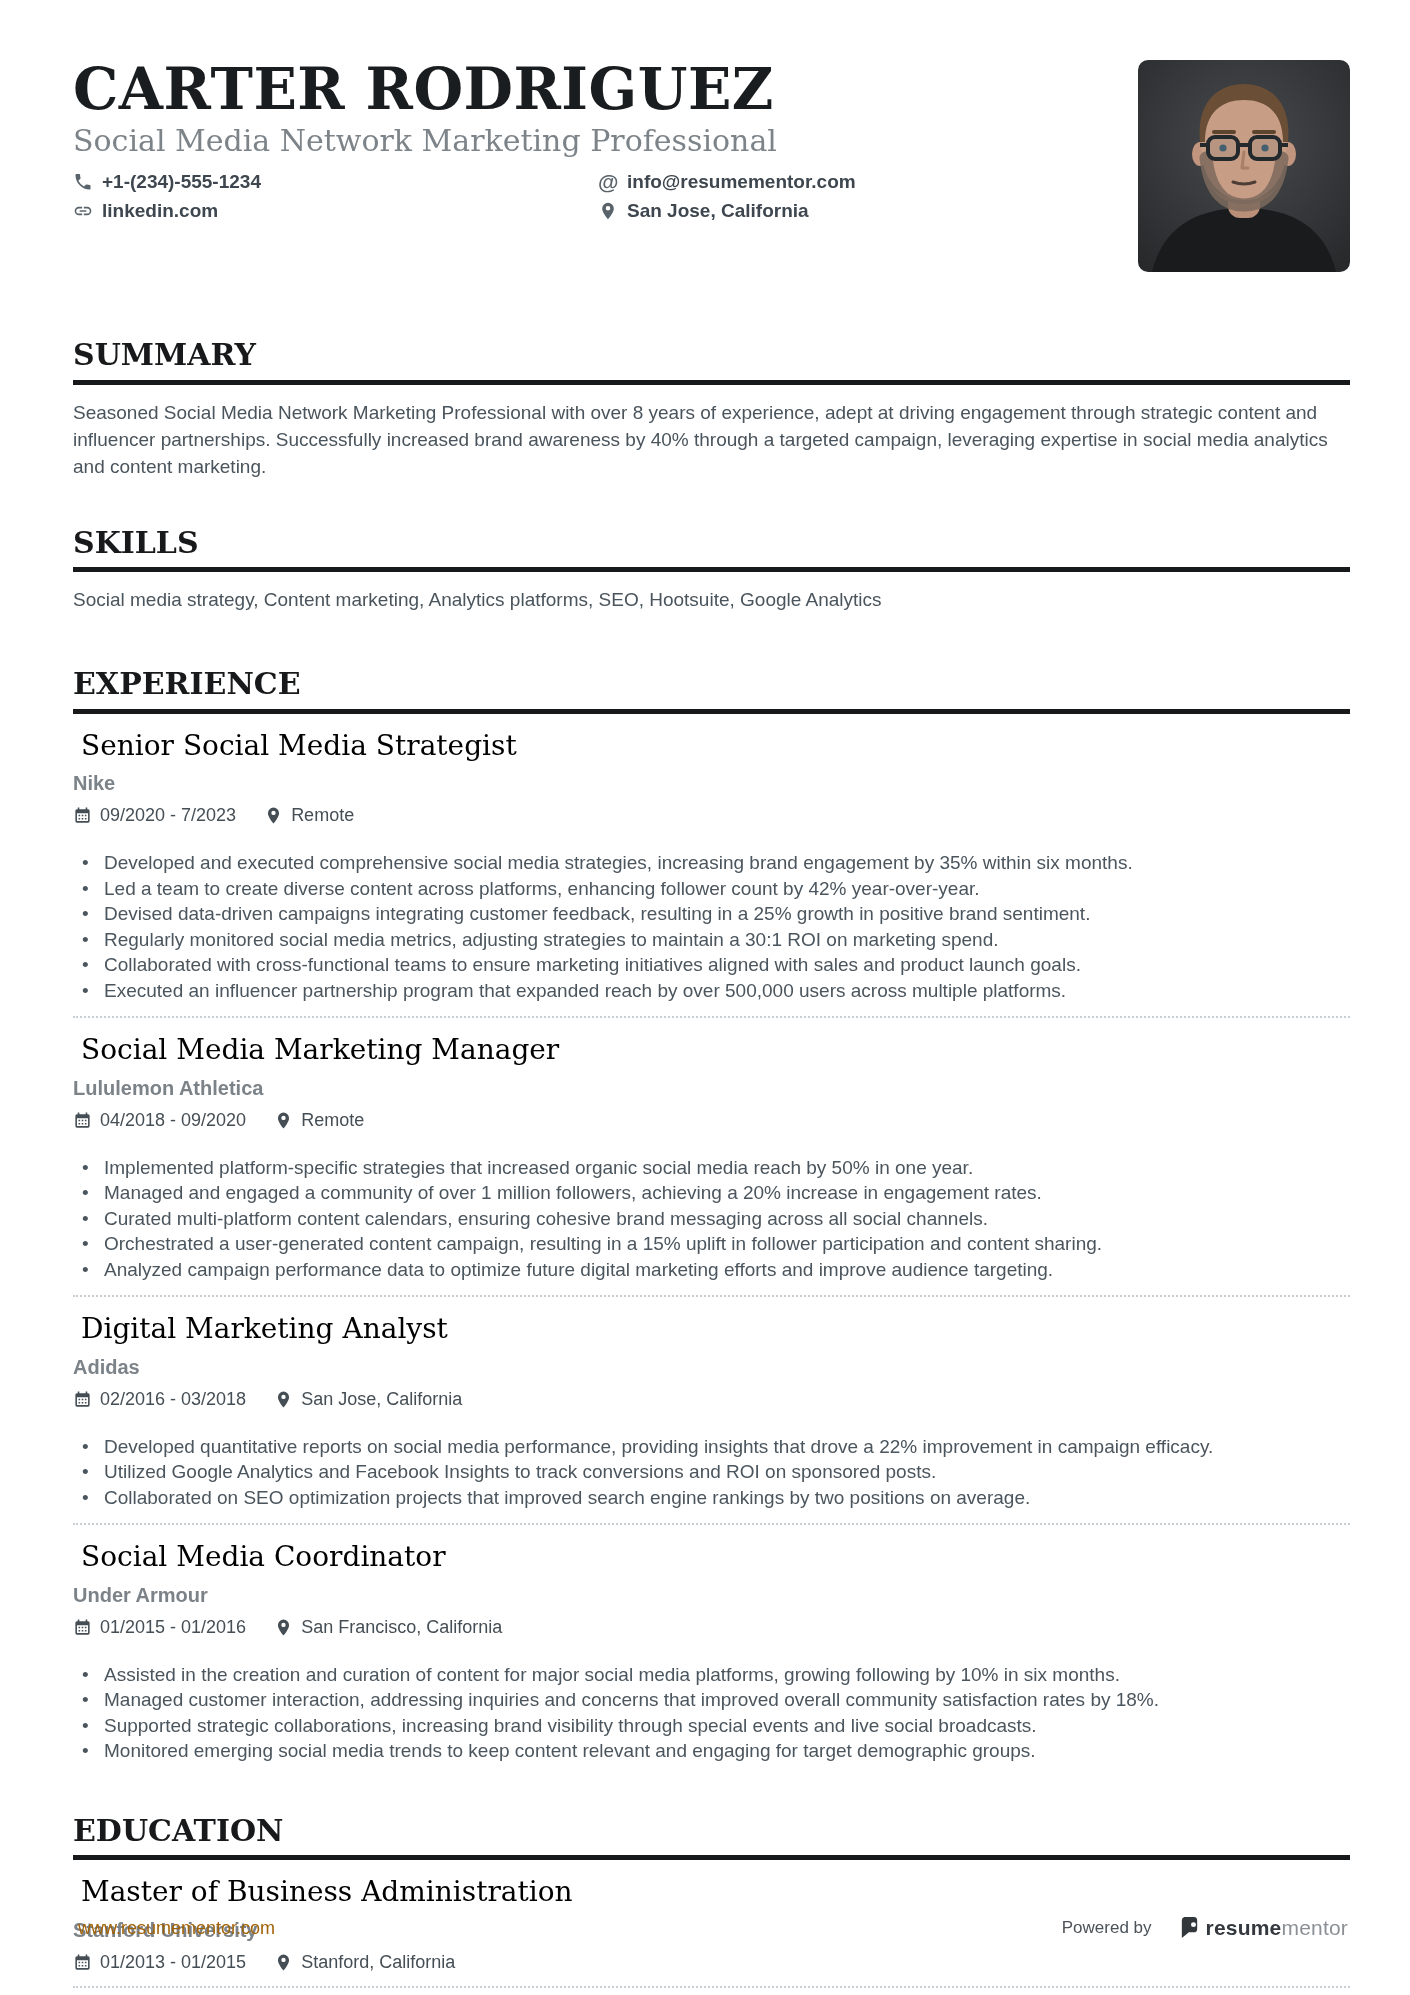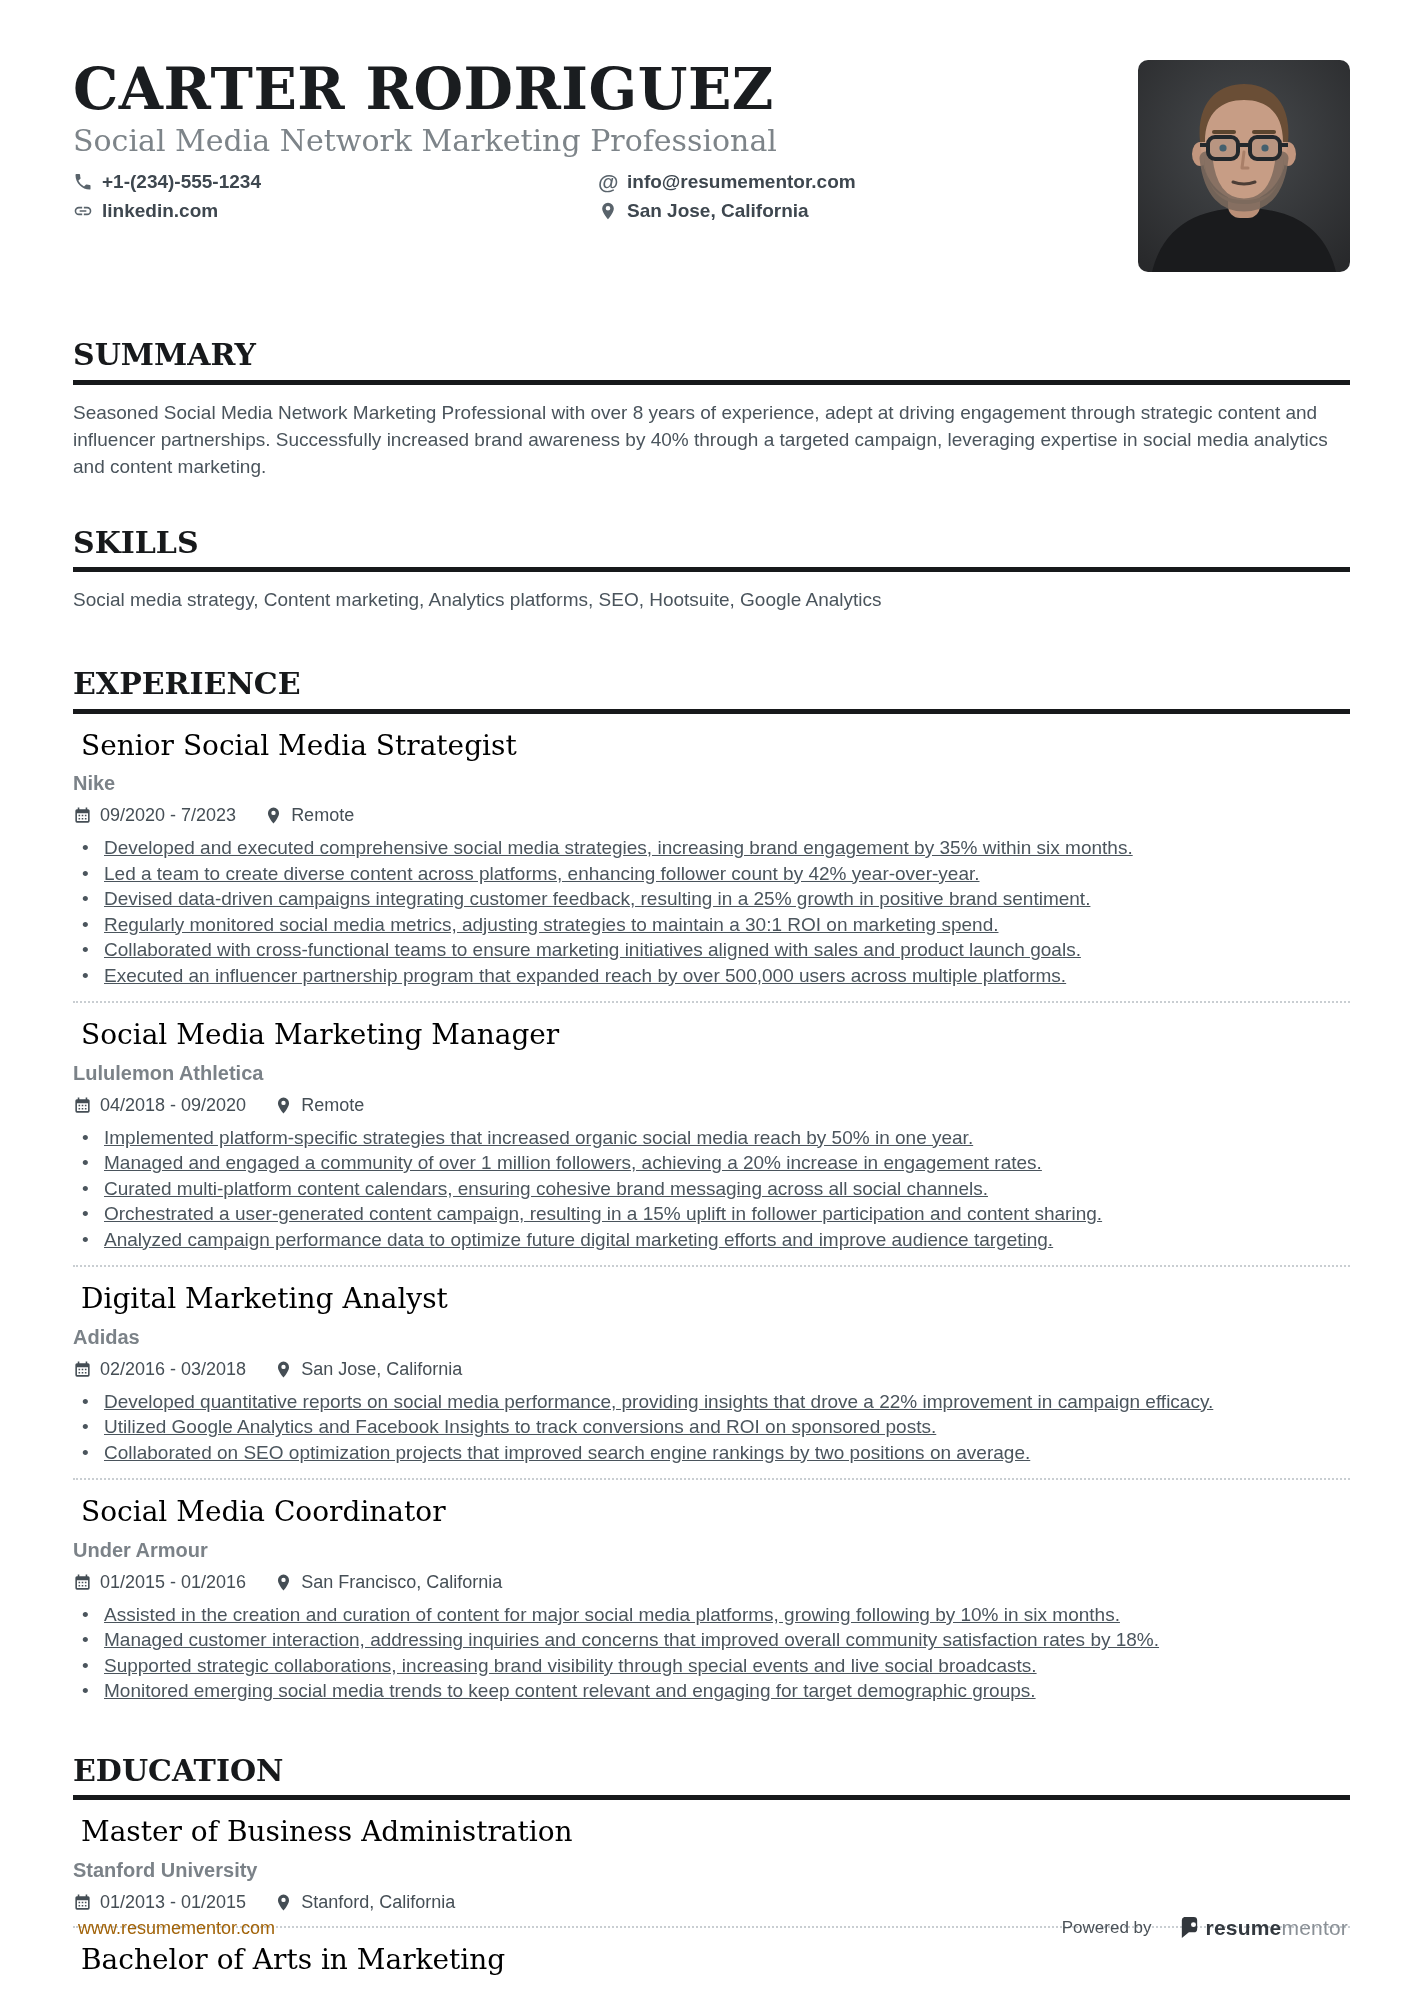--- a/index.html
+++ b/index.html
@@ -40,21 +40,21 @@
   .para{margin:14px 0 0;font-size:19px;line-height:27px;color:#4a545c;}
 
   
   .entry h3{margin:15px 8px 0;font-family:"DejaVu Serif", serif;font-weight:400;
             font-size:28px;line-height:1.2;color:#000000;}
   .company{margin-top:10px;font-size:20px;font-weight:700;color:#7b8288;}
   .meta{margin-top:10px;display:flex;align-items:center;font-size:18px;
         color:#454e55;}
   .meta .ic{width:19px;height:19px;fill:#454e55;margin-right:8px;}
   .meta .loc{margin-left:28px;display:flex;align-items:center;}
-  .bullets{list-style:none;margin:9px 0 0;padding:0;text-decoration:underline;}
+  .bullets{list-style:none;margin:24px 0 0;padding:0;}
   .bullets li{position:relative;padding-left:31px;font-size:19px;
               line-height:25.5px;color:#4b555d;}
   .bullets li::before{content:"•";position:absolute;left:9px;top:0;
                       color:#4b555d;}
   hr.dotted{border:none;border-top:2px dotted #c9ced2;margin:13px 0 0;}
 
   
   .footer{position:absolute;left:78px;right:62px;top:1916px;display:flex;
           justify-content:space-between;align-items:center;}
   .footer-url{font-size:18px;color:#a16207;}

